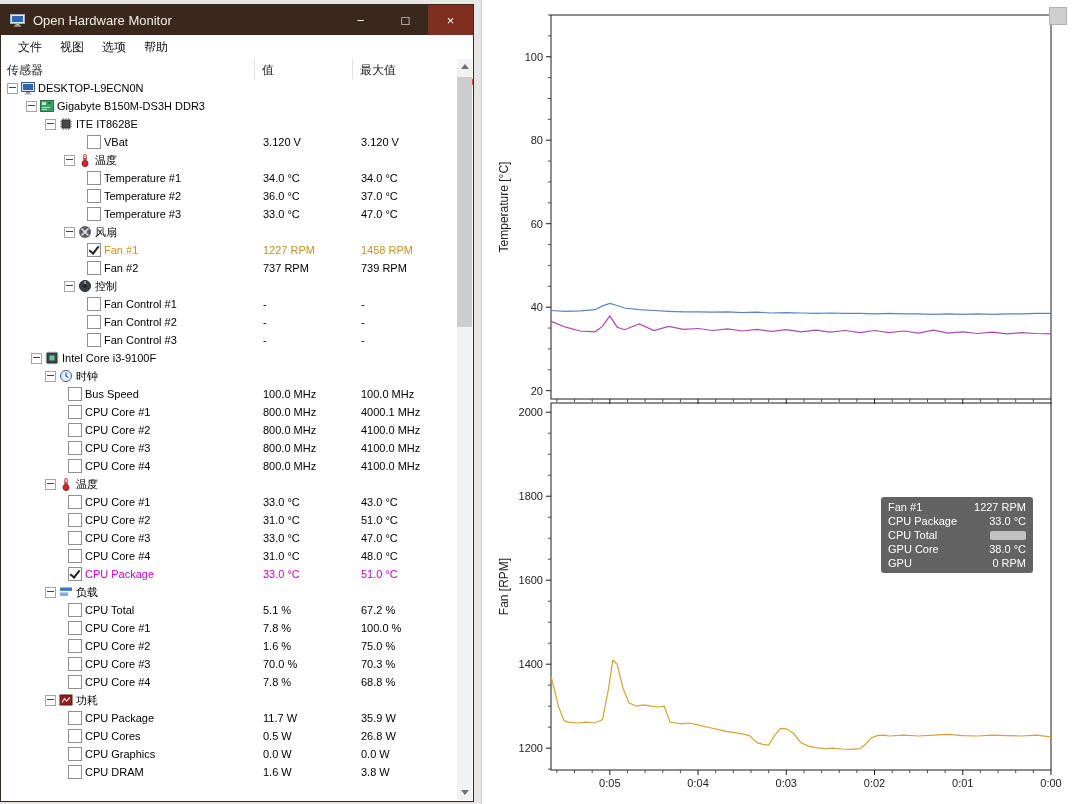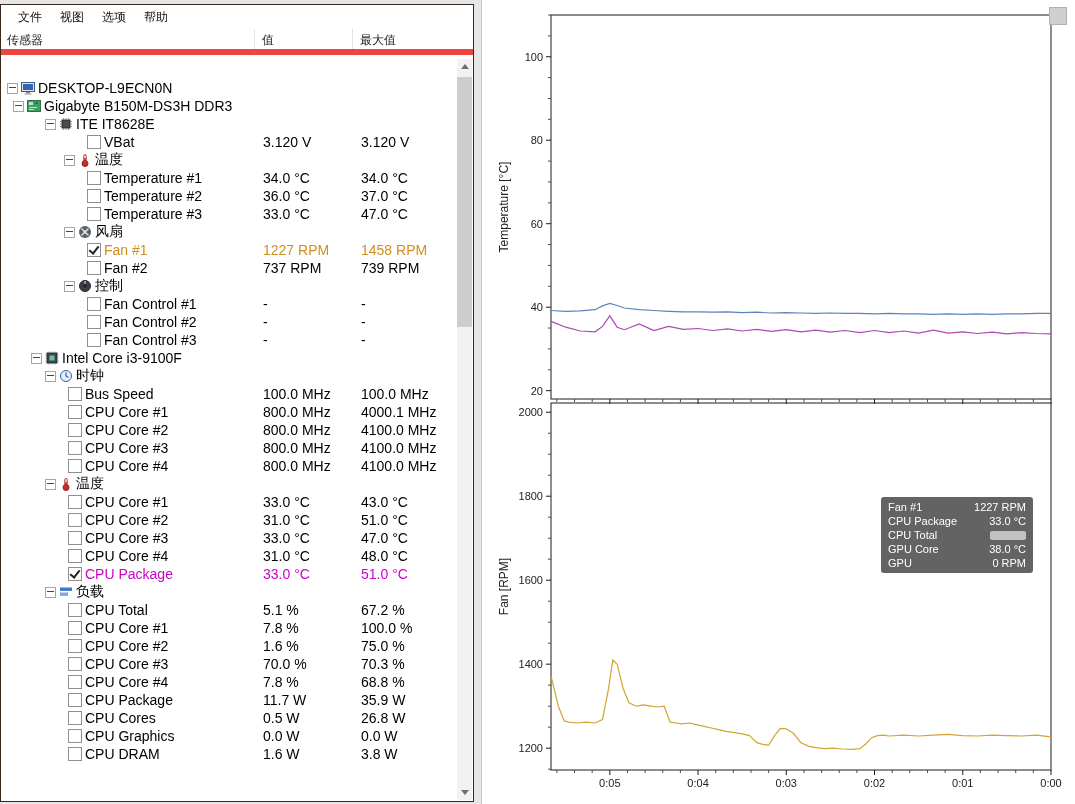--- a/index.html
+++ b/index.html
@@ -22,21 +22,21 @@
   .menu-item{padding:0 9px;}
 
   .grid-header{height:20px;position:relative;border-bottom:6px solid #ef4444;
                font-size:12px;color:#222;background:#fff;}
   .gh-cell{position:absolute;top:3px;white-space:nowrap;}
   .gh-sensor{left:6px;} .gh-value{left:261px;} .gh-max{left:359px;}
   .gh-sep{position:absolute;top:0;bottom:0;width:1px;background:#e2e2e2;}
   .sep1{left:253px;} .sep2{left:351px;}
 
   .tree-rows{position:absolute;top:74px;bottom:1px;left:0;right:15px;overflow:hidden;
-             font-size:14px;color:#000;background:#fff;}
+             font-size:11px;color:#000;background:#fff;}
   .trow{height:18px;display:flex;align-items:center;position:relative;white-space:nowrap;}
   .twig{display:flex;align-items:center;gap:3px;}
   .expander{width:9px;height:9px;border:1px solid #a6a6a6;background:#fff;position:relative;flex:none;}
   .expander::after{content:"";position:absolute;left:1px;right:1px;top:3px;height:1px;background:#444;}
   .ticon{width:14px;height:14px;flex:none;display:inline-flex;}
   .checkbox{width:12px;height:12px;border:1px solid #8f8f8f;background:#fff;position:relative;flex:none;box-sizing:content-box;}
   .checkbox.checked::after{content:"";position:absolute;left:3px;top:0;width:4px;height:8px;
       border-right:2px solid #222;border-bottom:2px solid #222;transform:rotate(38deg);}
   .tlabel{white-space:nowrap;}
   .tval{position:absolute;left:262px;}
@@ -65,20 +65,36 @@
                  background:rgba(82,82,82,0.9);border-radius:3px;color:#fff;font-size:11px;
                  padding:3px 0;}
   .tt-row{display:flex;justify-content:space-between;align-items:center;padding:1px 7px;line-height:12px;}
   .tt-value{text-align:right;white-space:nowrap;}
   .ghost{display:inline-block;width:36px;height:9px;background:#c2c2c2;border-radius:2px;}
 </style>
 </head>
 <body>
 
 <div class="window">
+  <div class="titlebar">
+    <span class="app-icon">
+      <svg width="15" height="14" viewBox="0 0 15 14">
+          <rect x="0.5" y="1.5" width="14" height="9" fill="#dfe7f2" stroke="#9db4cf"></rect>
+          <rect x="2" y="3" width="11" height="6" fill="#2e66b0"></rect>
+          <rect x="5.5" y="11" width="4" height="1.5" fill="#b5b5b5"></rect>
+          <rect x="4" y="12.5" width="7" height="1" fill="#cfcfcf"></rect>
+        </svg>
+    </span>
+    <span class="title">Open Hardware Monitor</span>
+    <span class="win-btns">
+      <span class="win-btn">−</span>
+      <span class="win-btn">□</span>
+      <span class="win-btn close">×</span>
+    </span>
+  </div>
 
   <div class="menubar">
     <span class="menu-item">文件</span>
     <span class="menu-item">视图</span>
     <span class="menu-item">选项</span>
     <span class="menu-item">帮助</span>
   </div>
 
   <div class="grid-header">
     <span class="gh-cell gh-sensor">传感器</span>
@@ -99,21 +115,21 @@
               <rect x="5" y="11" width="4" height="1.5" fill="#8a8a8a"></rect>
               <rect x="3.5" y="12.5" width="7" height="1" fill="#9a9a9a"></rect>
             </svg>
           </span>
           <span class="tlabel">DESKTOP-L9ECN0N</span>
         </span>
         <span class="tval"></span>
         <span class="tmax"></span>
       </div>
       <div class="trow">
-        <span class="twig" style="margin-left: 12px; align-items: center;">
+        <span class="twig" style="margin-left: 25px; align-items: center;">
           <span class="expander"></span>
           <span class="ticon">
             <svg width="14" height="14" viewBox="0 0 14 14">
               <rect x="0.5" y="1.5" width="13" height="11" fill="#3f9e63" stroke="#2c7247"></rect>
               <rect x="2" y="3" width="4" height="3" fill="#bfe3cc"></rect>
               <rect x="8" y="3" width="3" height="2" fill="#2c7247"></rect>
               <rect x="2" y="8" width="8" height="1" fill="#bfe3cc"></rect>
               <rect x="2" y="10" width="5" height="1" fill="#bfe3cc"></rect>
             </svg>
           </span>
@@ -423,20 +439,34 @@
         <span class="tval">70.0 %</span>
         <span class="tmax">70.3 %</span>
       </div>
       <div class="trow">
         <span class="twig" style="margin-left: 67px;">
           <span class="checkbox"></span>
           <span class="tlabel">CPU Core #4</span>
         </span>
         <span class="tval">7.8 %</span>
         <span class="tmax">68.8 %</span>
+      </div>
+      <div class="trow">
+        <span class="twig" style="margin-left: 44px;">
+          <span class="expander"></span>
+          <span class="ticon">
+            <svg width="14" height="14" viewBox="0 0 14 14">
+              <rect x="1" y="2" width="12" height="10" fill="#8e2020" stroke="#5f1414"></rect>
+              <path d="M3 9.5L5.5 5.5L7.5 8L11 4.5" stroke="#f2d2d2" stroke-width="1.2" fill="none"></path>
+            </svg>
+          </span>
+          <span class="tlabel">功耗</span>
+        </span>
+        <span class="tval"></span>
+        <span class="tmax"></span>
       </div>
       <div class="trow">
         <span class="twig" style="margin-left: 67px;">
           <span class="checkbox"></span>
           <span class="tlabel">CPU Package</span>
         </span>
         <span class="tval">11.7 W</span>
         <span class="tmax">35.9 W</span>
       </div>
       <div class="trow">

